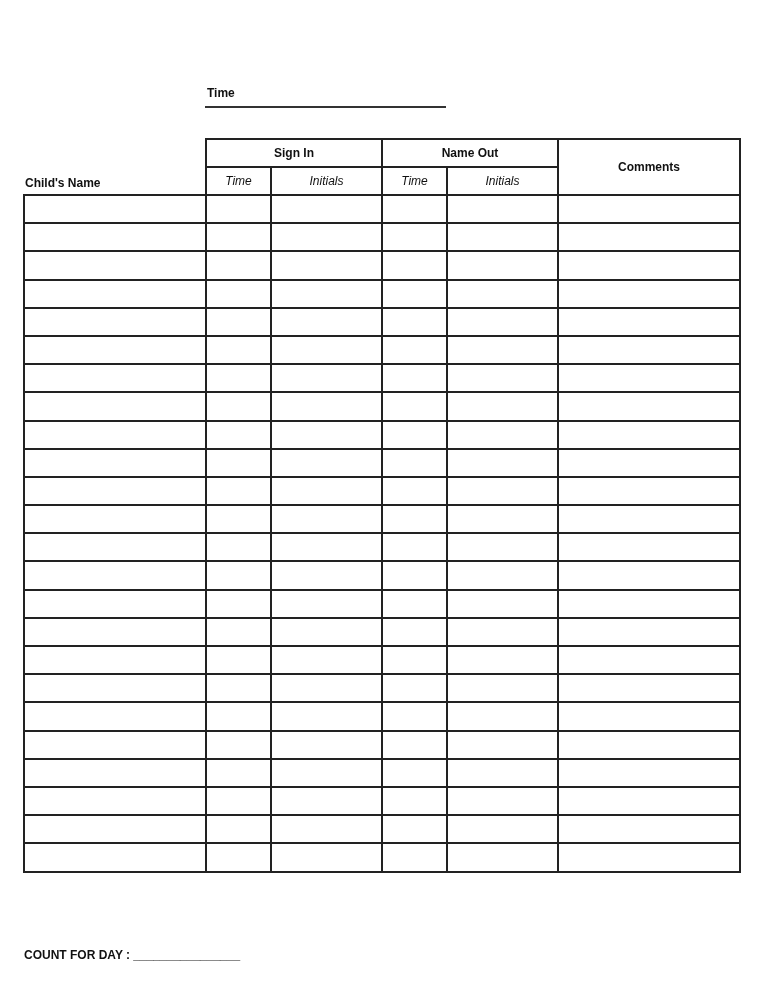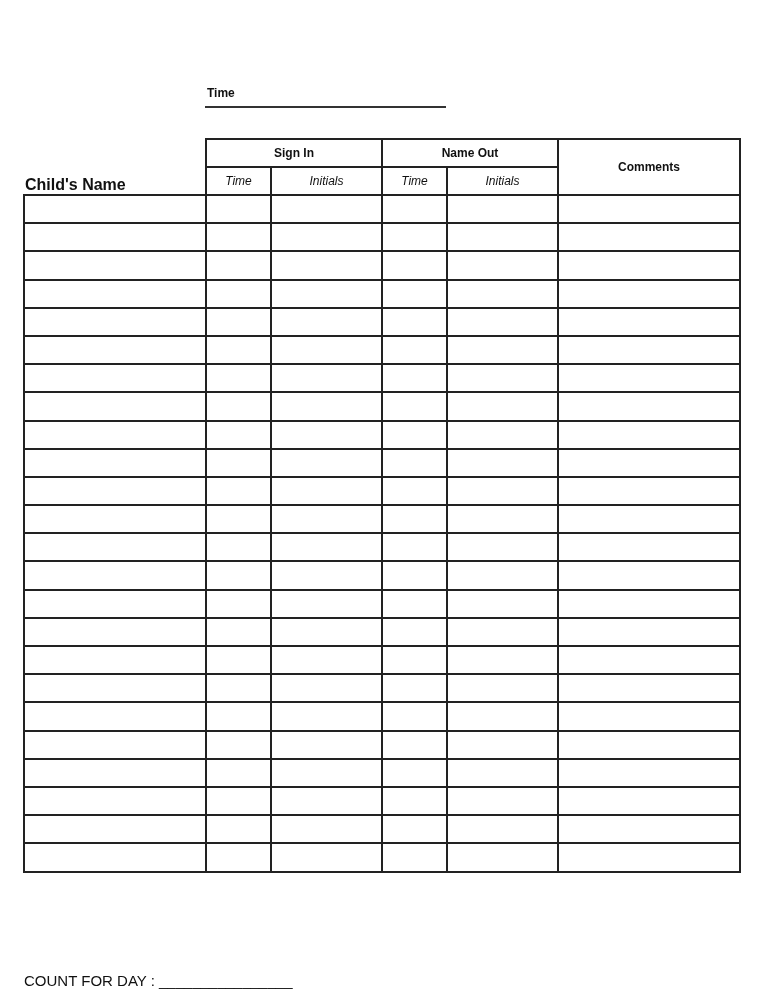--- a/index.html
+++ b/index.html
@@ -1,28 +1,28 @@
 <!DOCTYPE html>
 <html><head>
 <meta charset="utf-8">
 <style>
   html, body { margin:0; padding:0; background:#ffffff; }
   body { width:768px; height:993px; position:relative; overflow:hidden;
          font-family:"Liberation Sans", "DejaVu Sans", sans-serif; color:#111; }
   .date-label { position:absolute; left:207px; top:86px; font-size:12px; font-weight:bold; }
   .date-line { position:absolute; left:205px; top:106px; width:241px; height:2px; background:#333; }
-  .childs-name { position:absolute; left:25px; top:176px; font-size:16px; font-weight:bold; }
+  .childs-name { position:absolute; left:25px; top:176px; font-size:12px; font-weight:bold; }
   table.log { position:absolute; left:23px; top:138px; border-collapse:collapse; table-layout:fixed; }
   table.log td { border:2px solid #222; padding:0; height:26px; font-size:12px; text-align:center; }
   table.log tr.h1 td { height:26px; }
   table.log tr.h2 td { height:26px;font-style:italic; }
   table.log td.noborder { border:none; }
   table.log td.bold { font-weight:bold; }
   table.log tr.row td { height:26.2px; }
-  .count { position:absolute; left:24px; top:972px; font-size:15px; }
+  .count { position:absolute; left:24px; top:948px; font-size:12px;font-weight:bold; }
 </style>
 </head>
 <body>
 
 <div class="date-label">Time</div>
 <div class="date-line"></div>
 
 <div class="childs-name">Child's Name</div>
 
 <table class="log">

